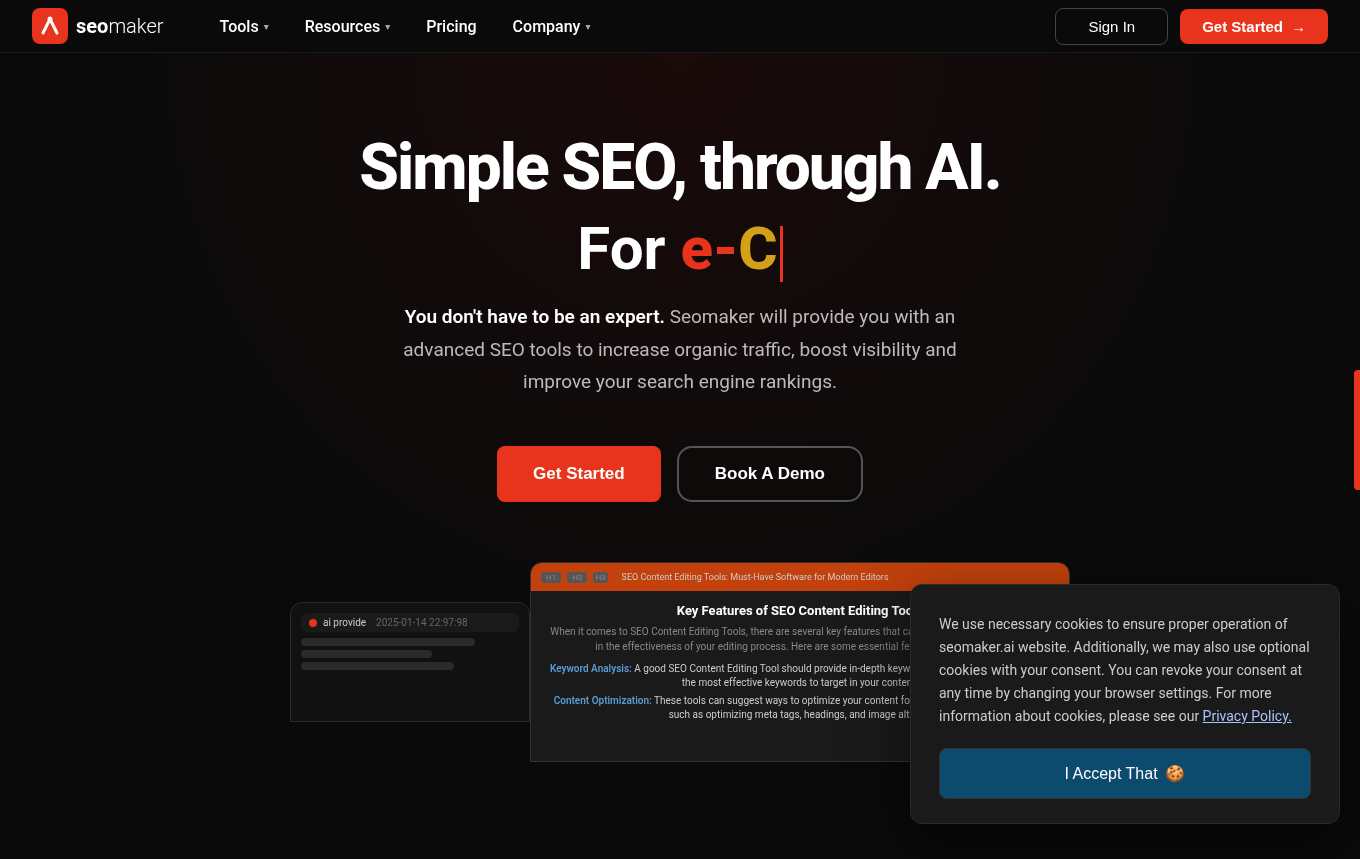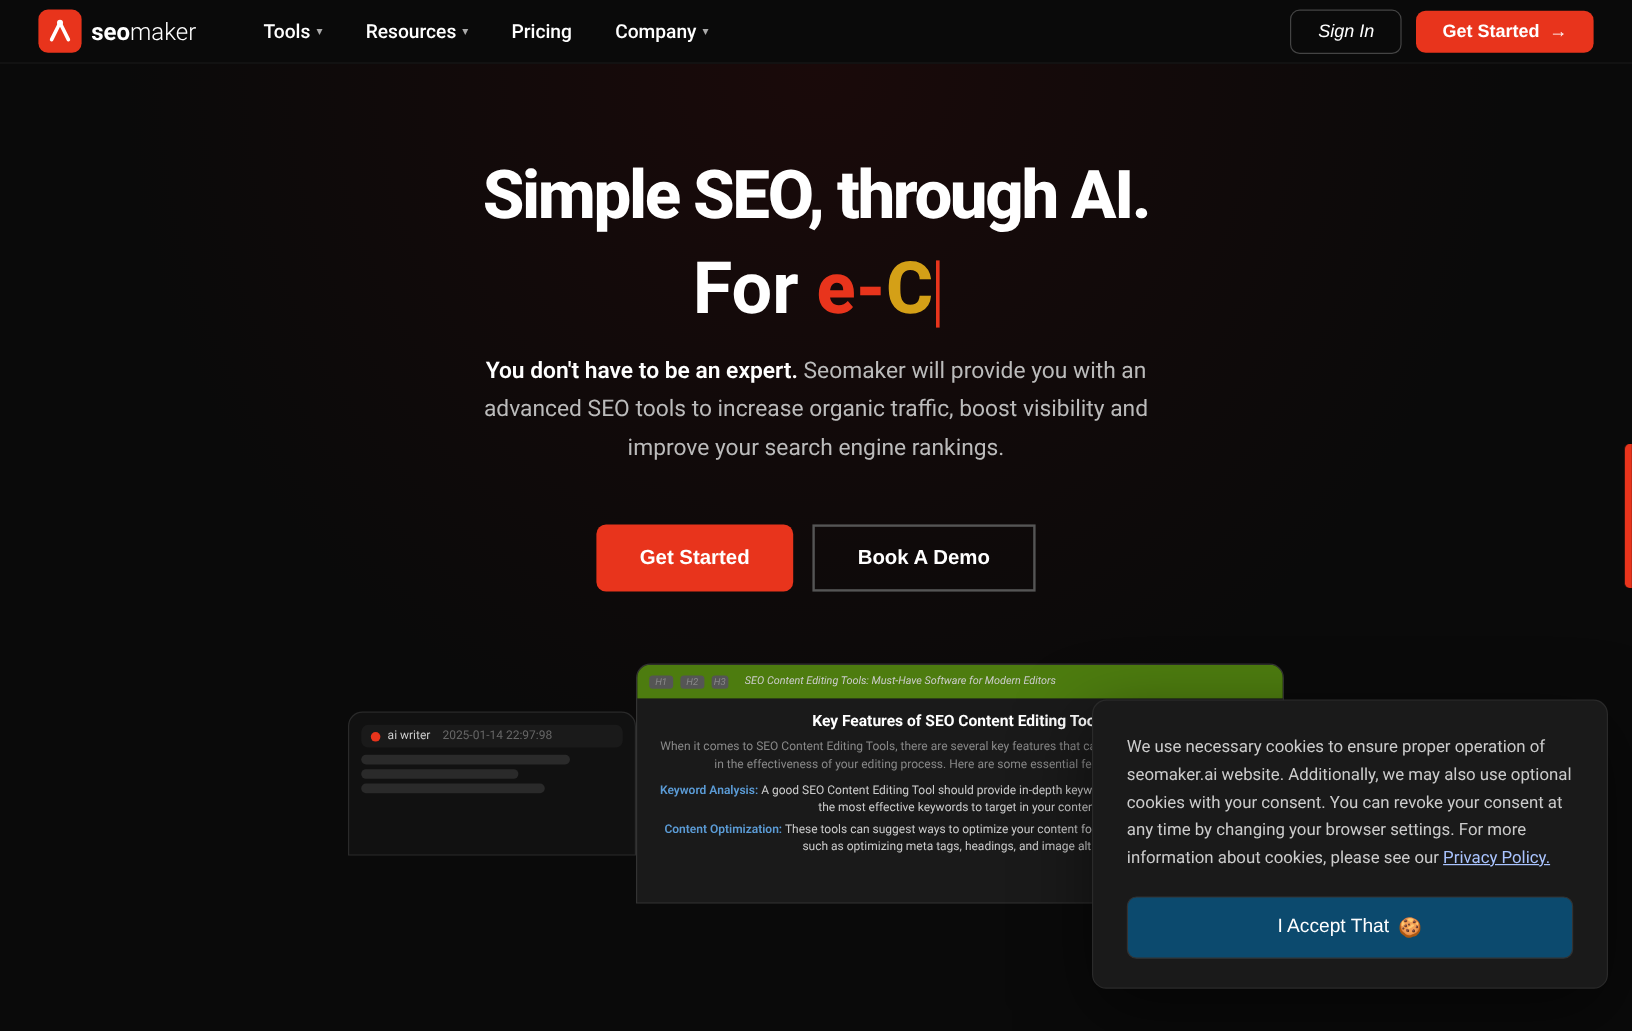--- a/index.html
+++ b/index.html
@@ -80,29 +80,28 @@
       color: #aaa;
     }
 
     .nav-actions {
       display: flex;
       align-items: center;
       gap: 12px;
     }
 
     .btn-signin {
-      padding: 9px 22px;
+      padding: 9px 32px;
       border: 1.5px solid #444;
       border-radius: 8px;
       background: transparent;
       color: #fff;
       font-size: 15px;
       font-weight: 500;
       cursor: pointer;
-      font-style: italic;
     }
 
     .btn-getstarted-nav {
       display: flex;
       align-items: center;
       gap: 8px;
       padding: 9px 22px;
       background: #e8341c;
       border: none;
       border-radius: 8px;
@@ -117,21 +116,21 @@
       display: flex;
       flex-direction: column;
       align-items: center;
       padding: 80px 32px 0;
       text-align: center;
       background: radial-gradient(ellipse at center top, #1a0a0a 0%, #0a0a0a 60%);
       position: relative;
     }
 
     .hero-title {
-      font-size: 56px;
+      font-size: 64px;
       font-weight: 800;
       color: #fff;
       line-height: 1.1;
       letter-spacing: -2px;
     }
 
     .hero-subtitle {
       font-size: 60px;
       font-weight: 700;
       color: #fff;
@@ -185,21 +184,21 @@
       color: #fff;
       font-size: 17px;
       font-weight: 600;
       cursor: pointer;
     }
 
     .btn-hero-demo {
       padding: 16px 36px;
       background: transparent;
       border: 2px solid #555;
-      border-radius: 0;
+      border-radius: 15px;
       color: #fff;
       font-size: 17px;
       font-weight: 600;
       cursor: pointer;
     }
 
     
     .screenshots-preview {
       display: flex;
       align-items: flex-start;
@@ -253,28 +252,27 @@
       background: #1a1a1a;
       border-radius: 12px 12px 0 0;
       border: 1px solid #333;
       overflow: hidden;
       position: relative;
       flex-shrink: 0;
     }
 
     .screenshot-main-toolbar {
       height: 28px;
-      background: #4d7c0f;
+      background: #c2410c;
       display: flex;
       align-items: center;
       padding: 0 10px;
       gap: 6px;
       font-size: 9px;
       color: #888;
-      font-style: italic;
     }
 
     .screenshot-main-content {
       padding: 12px 16px;
     }
 
     .screenshot-main-content h4 {
       font-size: 13px;
       font-weight: 700;
       color: #fff;
@@ -444,21 +442,21 @@
     <button class="btn-hero-getstarted">Get Started</button>
     <button class="btn-hero-demo">Book A Demo</button>
   </div>
 
   <div class="screenshots-preview">
 
     <div class="screenshot-left">
       <div class="screenshot-left-inner">
         <div class="screenshot-left-badge">
           <div class="dot"></div>
-          <span>ai writer</span>
+          <span>ai provide</span>
           <span style="color:#666;margin-left:4px">2025-01-14 22:97:98</span>
         </div>
         <div style="height:8px;background:#2a2a2a;border-radius:4px;margin-bottom:4px;width:80%"></div>
         <div style="height:8px;background:#2a2a2a;border-radius:4px;margin-bottom:4px;width:60%"></div>
         <div style="height:8px;background:#2a2a2a;border-radius:4px;width:70%"></div>
       </div>
     </div>
 
     <div class="screenshot-main">
       <div class="screenshot-main-toolbar">

